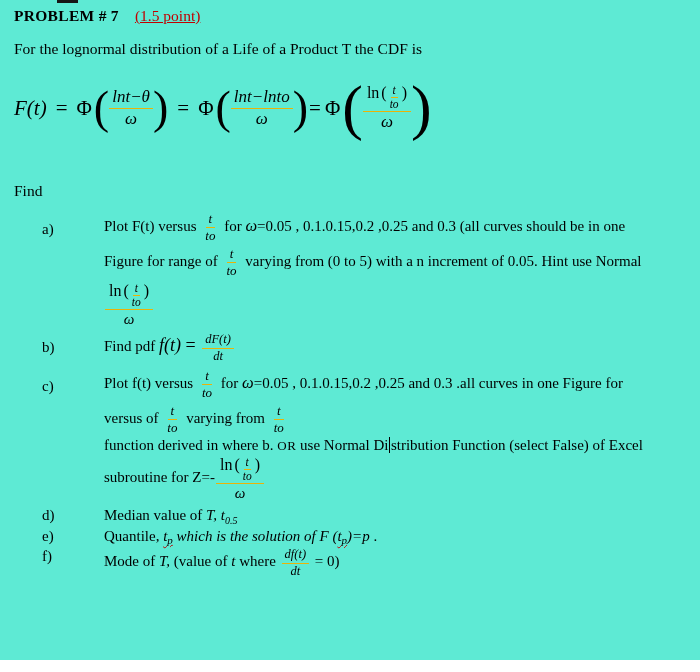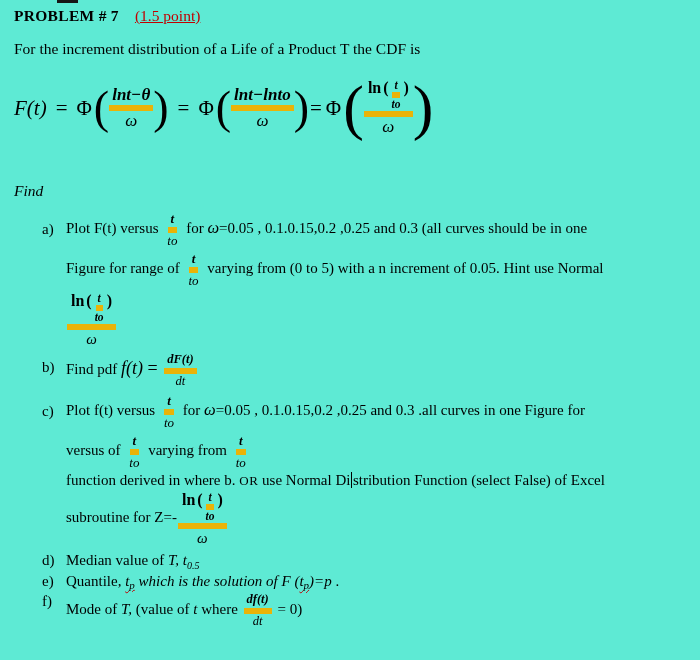--- a/index.html
+++ b/index.html
@@ -13,21 +13,21 @@
   .top-mark { position:absolute; left:57px; top:0; width:21px; height:3px; background:#161616; }
 
   .header-line { margin-top:2px; font-size:15.5px; }
   .title { font-weight:bold; letter-spacing:.3px; }
   .points { color:#c00000; text-decoration:underline; margin-left:16px; }
 
   .intro { margin-top:15px; font-size:15.5px; }
 
   
   .frac { display:inline-flex; flex-direction:column; align-items:center; vertical-align:middle; text-align:center; }
-  .frac > .num { border-bottom:6px solid #eab308; padding:0 3px 1px; line-height:1.08;font-weight:bold; }
+  .frac > .num { border-bottom:1px solid #eab308; padding:0 3px 1px; line-height:1.08; }
   .frac > .den { padding:1px 3px 0; line-height:1.08; }
   .it { font-style:italic; }
 
   
   .formula { display:flex; align-items:center; margin-top:6px; height:88px; font-size:21px; }
   .fx-eq  { margin:0 9px; }
   .fx-eq2 { margin:0 4px 0 1px; }
   .phi { margin-right:2px; }
   .pn { line-height:.9; font-weight:400; }
   .p1 { font-size:46px; }
@@ -37,29 +37,29 @@
   .nrow { display:inline-flex; align-items:flex-start; font-style:normal !important; }
   .lnt { font-style:normal; font-size:16px; margin:0 1px; }
   .tiny { font-size:11.5px; }
   .tiny .num, .tiny .den { padding:0 2px; font-style:italic; }
 
   
   .where { margin-top:10px; font-size:15.5px; }
   .wbig { font-size:19px; }
   .subsc { font-size:10px; vertical-align:-4px; }
 
-  .find { margin-top:30px; font-size:15.5px;font-style:italic; }
+  .find { margin-top:30px; font-size:15.5px; }
 
   
   .items { margin:12px 0 0 28px; }
   .item { display:flex; align-items:flex-start; }
   .letter { width:24px; flex:none; font-size:15px; }
   .pad8 .letter { padding-top:9px; }
   .pad6 .letter { padding-top:6px; }
-  .content { flex:1; }
+  .content { flex:1;margin-left:38px; }
   .line { font-size:15px; margin-bottom:3px; }
   .mb4 { margin-bottom:4px; } .mb6 { margin-bottom:6px; } .mb2 { margin-bottom:2px; }
   .sfrac { font-size:13px; margin:0 2px; }
   .gom { font-size:16.5px; }
   .zfrac { font-size:15px; margin-left:1px; }
   .zfrac > .den { font-style:italic; }
   .bfrac { font-size:12.5px; font-style:italic; margin:0 2px; }
   .bfx { font-size:18px; }
   .orsc { font-size:13px; letter-spacing:.5px; }
   .psub { font-size:11px; vertical-align:-3px; }
@@ -67,21 +67,21 @@
   .caret { display:inline-block; width:1.5px; height:16px; background:#000; vertical-align:-3px; margin:0 .5px; }
 </style>
 </head>
 <body>
 
 <div class="page">
   <div class="top-mark"></div>
 
   <div class="header-line"><span class="title">PROBLEM # 7</span><span class="points">(1.5 point)</span></div>
 
-  <p class="intro">For the increment distribution of a Life of a Product T the CDF is</p>
+  <p class="intro">For the lognormal distribution of a Life of a Product T the CDF is</p>
 
   <div class="formula">
     <span class="it">F(t)</span>
     <span class="fx-eq">=</span>
     <span class="phi">Φ</span>
     <span class="pn p1">(</span>
     <span class="frac fm">
         <span class="num">lnt−θ</span>
         <span class="den">ω</span>
       </span>

